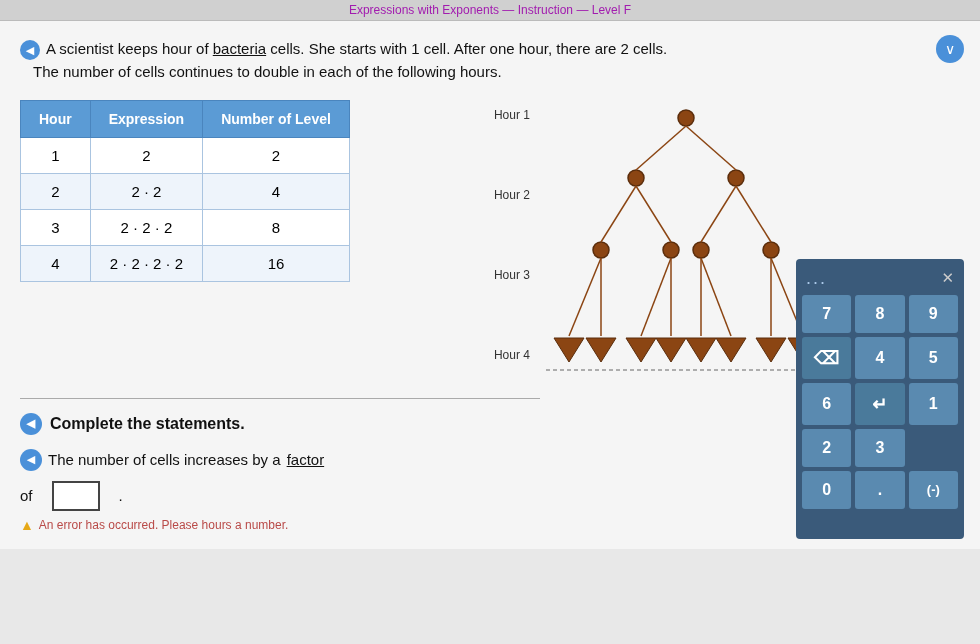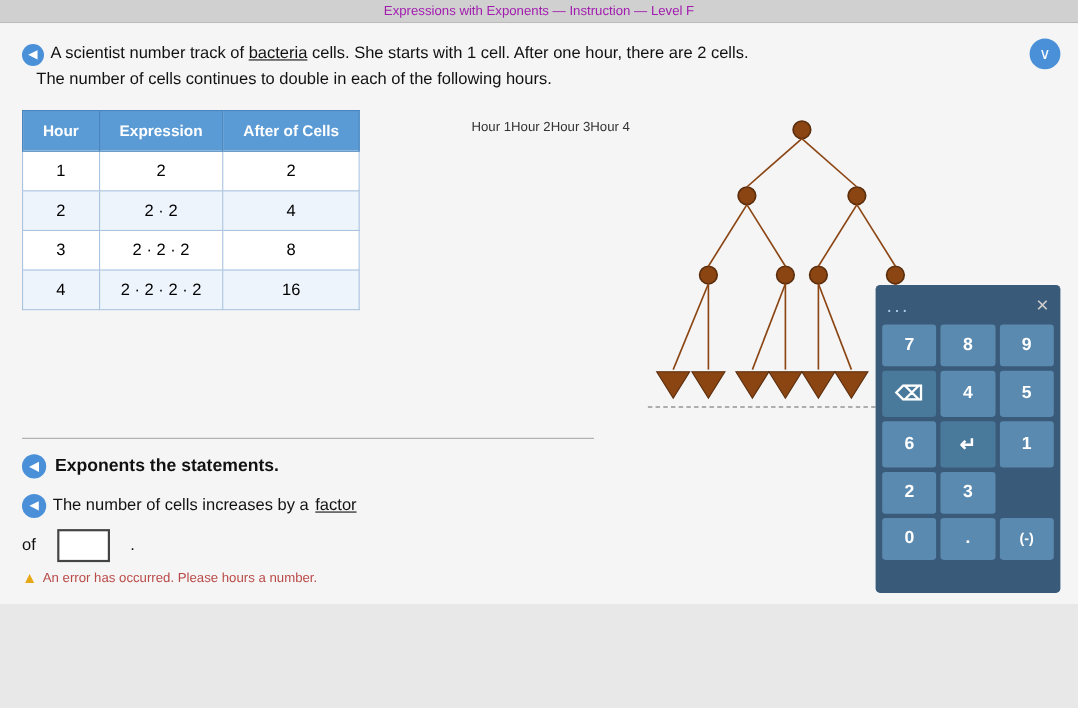--- a/index.html
+++ b/index.html
@@ -234,33 +234,33 @@
   <span>Expressions with Exponents — Instruction — Level F</span>
 </div>
 
 <div class="main-content">
 
   <button class="chevron-btn">
     <span>∨</span>
   </button>
 
   <div class="problem-text">
-    <span style="display:inline-block;width:20px;height:20px;background:#4a90d9;border-radius:50%;text-align:center;line-height:20px;color:white;font-size:11px;margin-right:6px;">◀</span><span>A scientist number track of </span><u>bacteria</u><span> cells. She starts with 1 cell. After one hour, there are 2 cells.</span><br>
+    <span style="display:inline-block;width:20px;height:20px;background:#4a90d9;border-radius:50%;text-align:center;line-height:20px;color:white;font-size:11px;margin-right:6px;">◀</span><span>A scientist keeps hour of </span><u>bacteria</u><span> cells. She starts with 1 cell. After one hour, there are 2 cells.</span><br>
     <span style="margin-left:13px;">The number of cells continues to double in each of the following hours.</span>
   </div>
 
   <div class="content-area">
 
     <div class="table-section">
       <table>
         <thead>
           <tr>
             <th>Hour</th>
             <th>Expression</th>
-            <th>After of Cells</th>
+            <th>Number of Level</th>
           </tr>
         </thead>
         <tbody id="table-body">
         <tr>
               <td>1</td>
               <td>2</td>
               <td>2</td>
             </tr>
             <tr>
               <td>2</td>
@@ -276,21 +276,21 @@
               <td>4</td>
               <td>2 · 2 · 2 · 2</td>
               <td>16</td>
             </tr>
           </tbody>
       </table>
     </div>
 
     <div class="tree-section">
       <div style="display:flex; align-items:flex-start; gap:6px;">
-        <div class="hour-labels" style="position:static; display:flex; flex-direction:row; justify-content:space-between; height:270px; padding: 8px 0;">
+        <div class="hour-labels" style="position:static; display:flex; flex-direction:column; justify-content:space-between; height:270px; padding: 8px 0;">
           <span class="hour-label">Hour 1</span>
           <span class="hour-label">Hour 2</span>
           <span class="hour-label">Hour 3</span>
           <span class="hour-label">Hour 4</span>
         </div>
         <svg width="300" height="280" viewBox="0 0 300 280">
 
           <circle cx="150" cy="18" r="8" fill="#8B4513" stroke="#5a2d0c" stroke-width="1.5"></circle>
 
           <circle cx="100" cy="78" r="8" fill="#8B4513" stroke="#5a2d0c" stroke-width="1.5"></circle>
@@ -330,21 +330,21 @@
           <line x1="10" y1="270" x2="290" y2="270" stroke="#666" stroke-width="1" stroke-dasharray="4,3"></line>
         </svg>
       </div>
     </div>
   </div>
 
   <hr class="divider-line">
 
   <div class="complete-statements">
     <span class="speaker-icon">◀</span>
-    <span>Exponents the statements.</span>
+    <span>Complete the statements.</span>
   </div>
 
   <div class="factor-line">
     <span class="speaker-icon">◀</span>
     <span>The number of cells increases by a </span>
       <u>factor</u>
   </div>
 
   <div class="of-line">
     <span>of</span>

